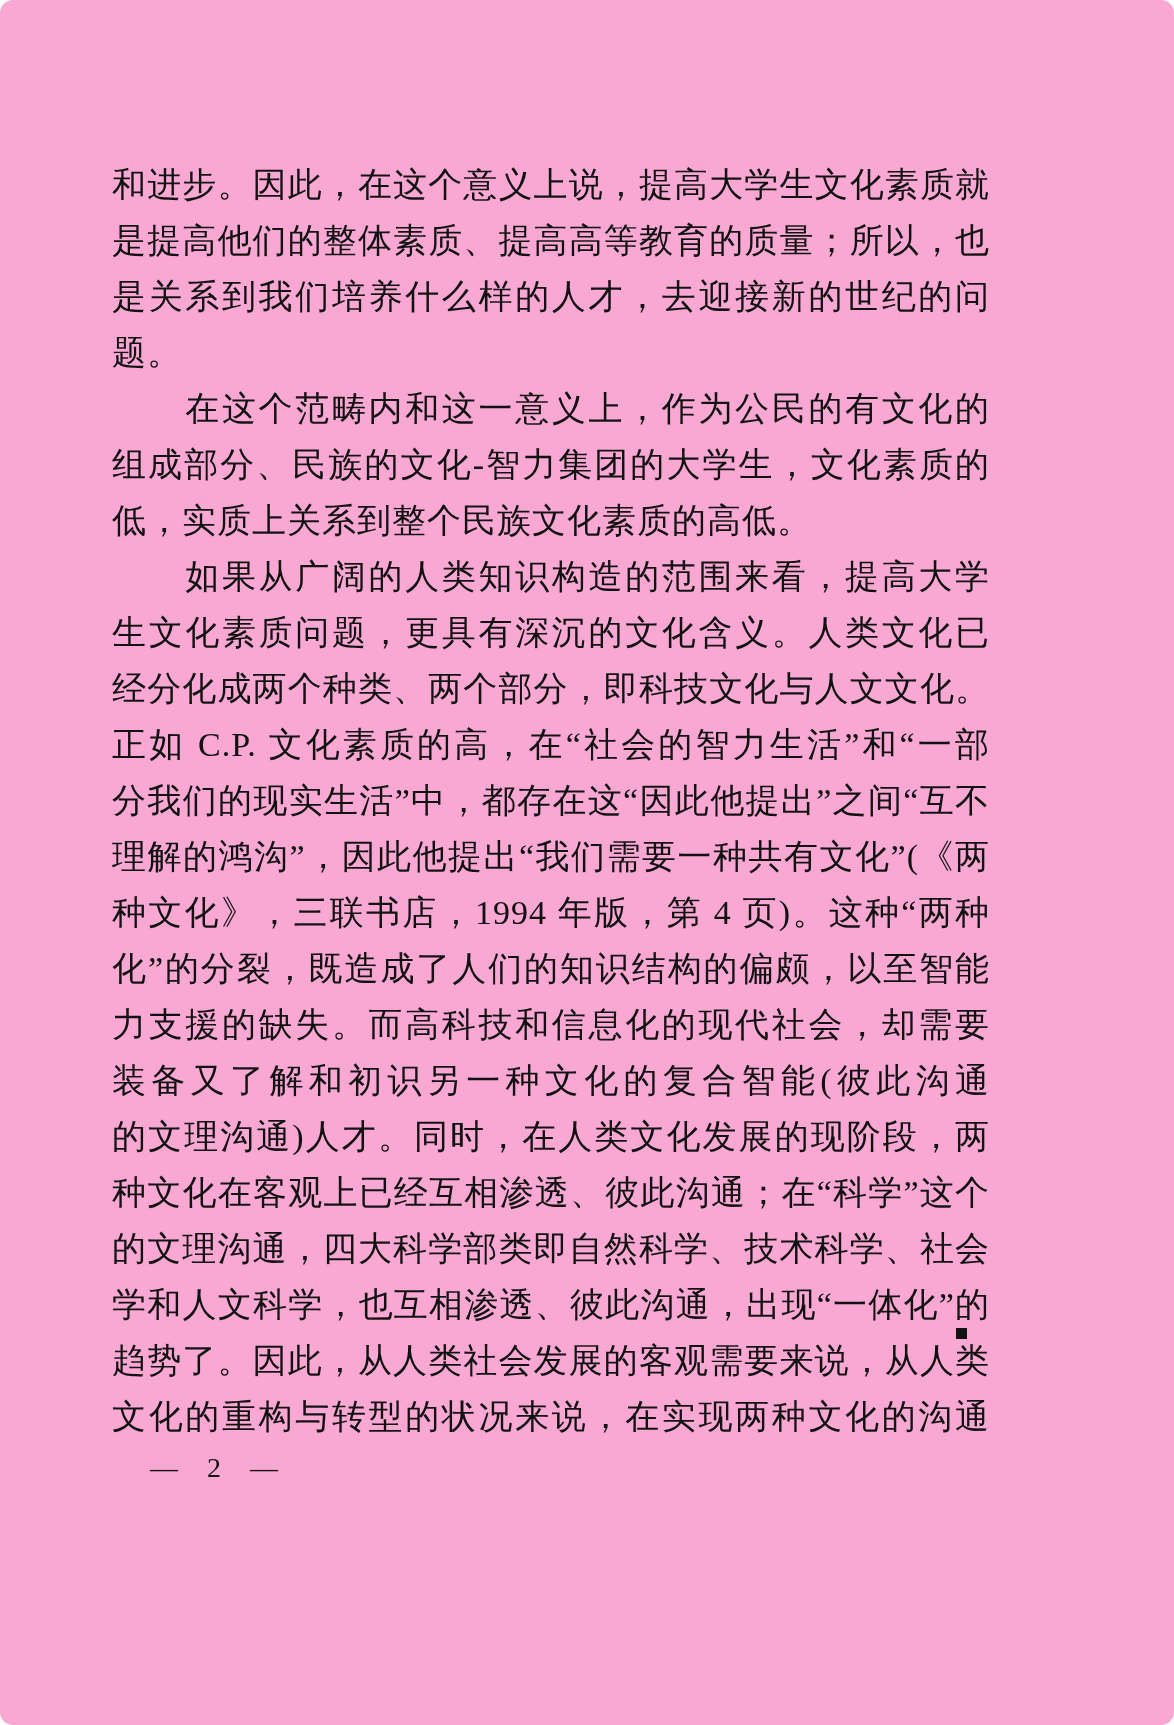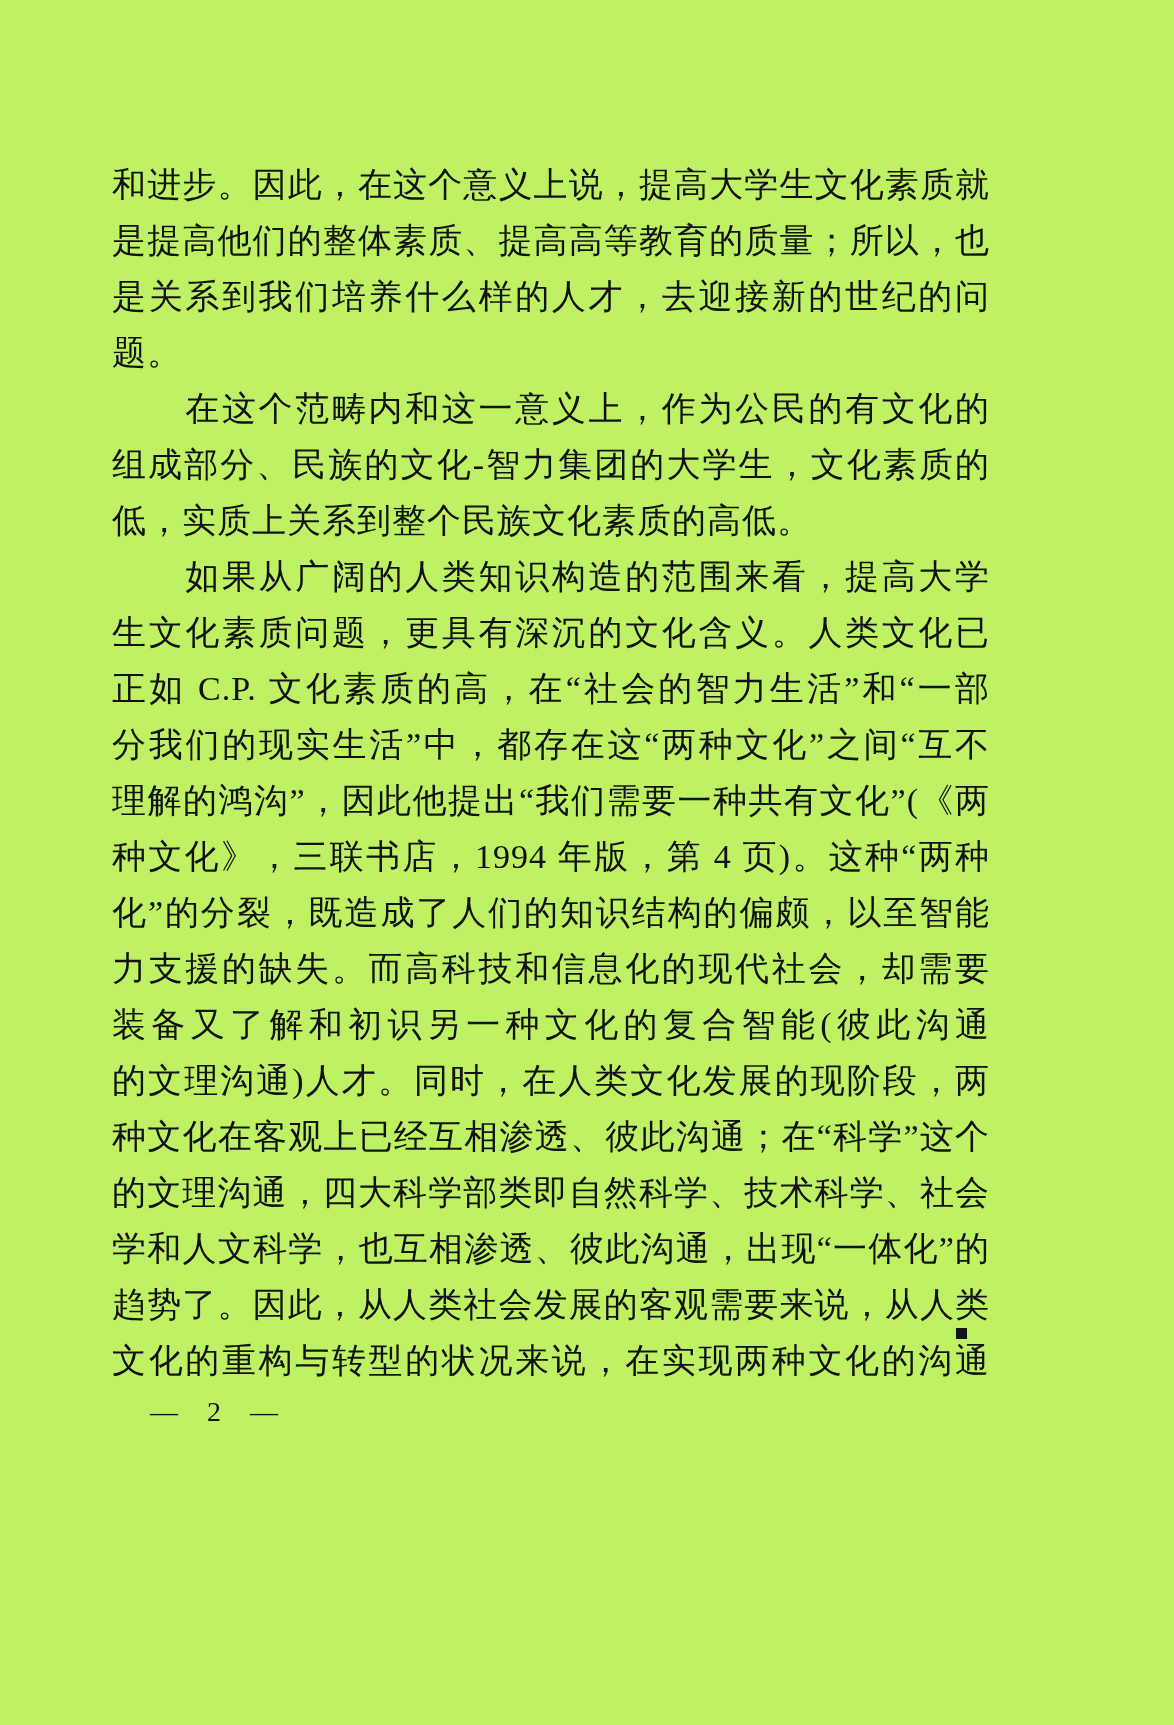--- a/index.html
+++ b/index.html
@@ -7,21 +7,22 @@
     width: 1174px;
     height: 1725px;
     background: #ffffff;
     position: relative;
     font-family: "Liberation Serif", "DejaVu Serif", serif;
     overflow: hidden;
   }
   .page {
     position: absolute;
     inset: 0;
-    background: #bef264;
+    background: #f9a8d4;
+    border-radius: 13px;
   }
   .text-block {
     position: absolute;
     left: 112px;
     top: 157px;
     width: 878px;
   }
   .line {
     height: 56px;
     line-height: 56px;
@@ -63,22 +64,23 @@
   <main class="text-block">
     <div class="line">和进步。因此，在这个意义上说，提高大学生文化素质就</div>
     <div class="line">是提高他们的整体素质、提高高等教育的质量；所以，也</div>
     <div class="line">是关系到我们培养什么样的人才，去迎接新的世纪的问</div>
     <div class="line para-end">题。</div>
     <div class="line">　　在这个范畴内和这一意义上，作为公民的有文化的</div>
     <div class="line">组成部分、民族的文化-智力集团的大学生，文化素质的高</div>
     <div class="line para-end">低，实质上关系到整个民族文化素质的高低。</div>
     <div class="line">　　如果从广阔的人类知识构造的范围来看，提高大学</div>
     <div class="line">生文化素质问题，更具有深沉的文化含义。人类文化已</div>
+    <div class="line">经分化成两个种类、两个部分，即科技文化与人文文化。</div>
     <div class="line">正如 C.P. 文化素质的高，在“社会的智力生活”和“一部</div>
-    <div class="line">分我们的现实生活”中，都存在这“两种文化”之间“互不</div>
+    <div class="line">分我们的现实生活”中，都存在这“因此他提出”之间“互不</div>
     <div class="line">理解的鸿沟”，因此他提出“我们需要一种共有文化”(《两</div>
     <div class="line">种文化》，三联书店，1994 年版，第 4 页)。这种“两种文</div>
     <div class="line">化”的分裂，既造成了人们的知识结构的偏颇，以至智能</div>
     <div class="line">力支援的缺失。而高科技和信息化的现代社会，却需要</div>
     <div class="line">装备又了解和初识另一种文化的复合智能(彼此沟通</div>
     <div class="line">的文理沟通)人才。同时，在人类文化发展的现阶段，两</div>
     <div class="line">种文化在客观上已经互相渗透、彼此沟通；在“科学”这个</div>
     <div class="line">的文理沟通，四大科学部类即自然科学、技术科学、社会科</div>
     <div class="line">学和人文科学，也互相渗透、彼此沟通，出现“一体化”的</div>
     <div class="line">趋势了。因此，从人类社会发展的客观需要来说，从人类</div>

